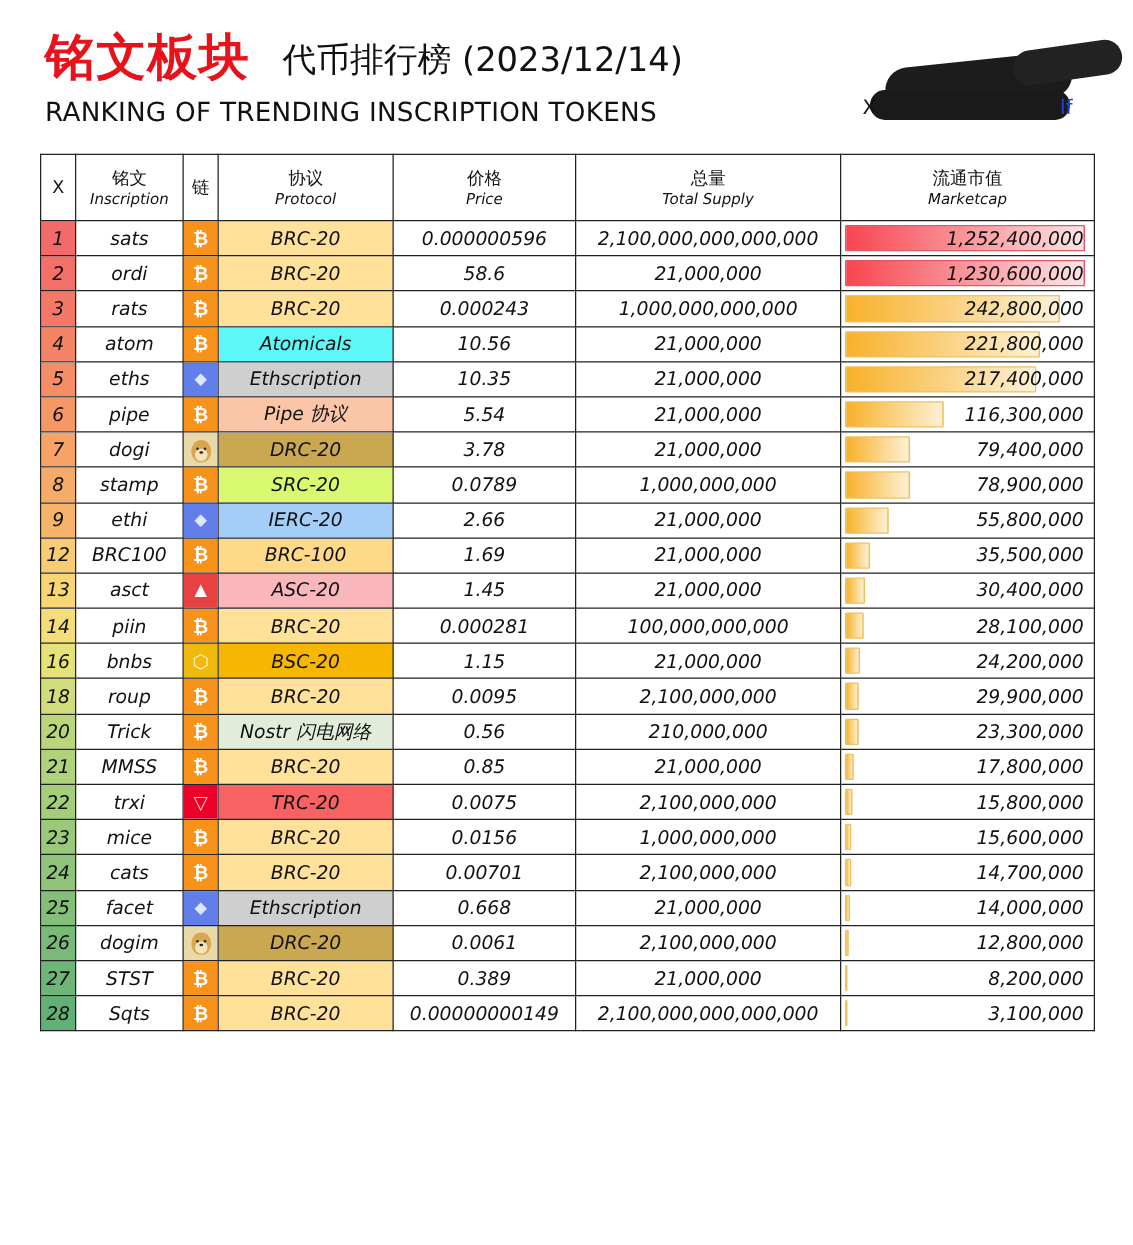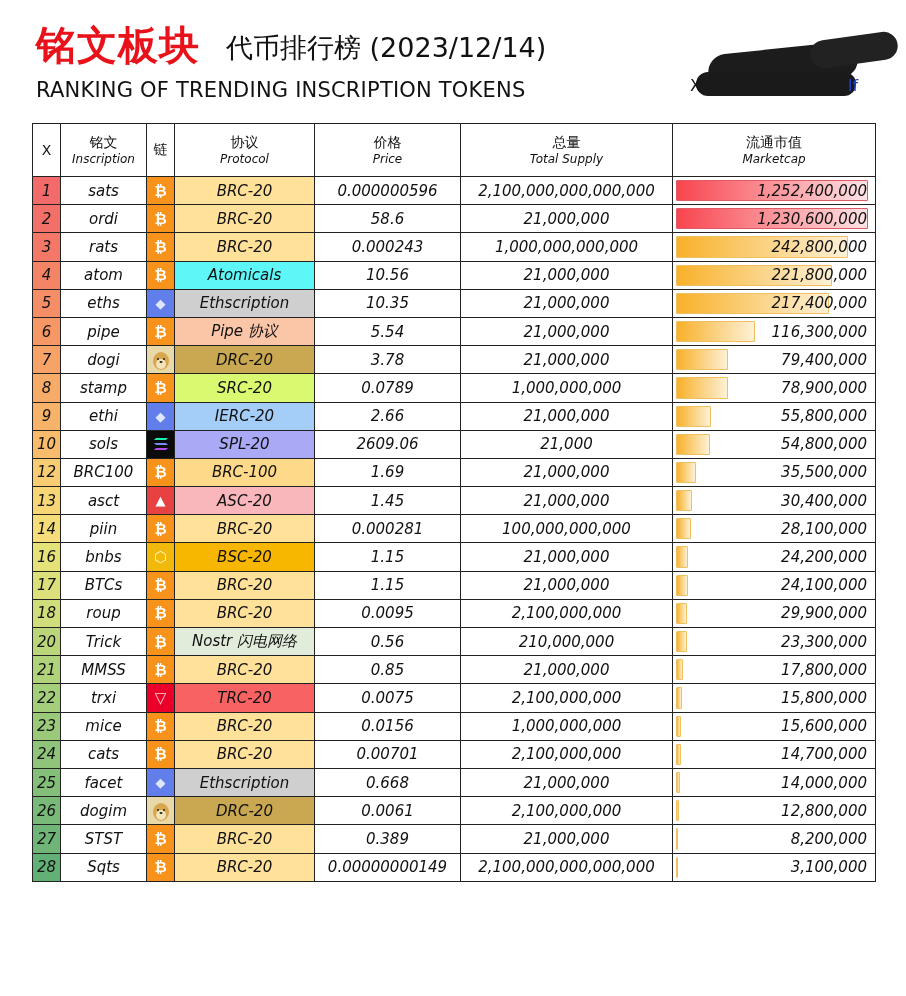--- a/index.html
+++ b/index.html
@@ -223,37 +223,20 @@
         <td>ethi</td>
         <td class="chain">
           <div class="ico" style="background: rgb(98, 126, 234); font-size: 13px; color: rgb(223, 230, 255);">◆</div>
         </td>
         <td style="background:#a4cdf7">IERC-20</td>
         <td>2.66</td>
         <td>21,000,000</td>
         <td class="cap"><div class="bar" style="width:calc(20.232824427480914% - 6px);background:linear-gradient(to right, #f8b12a, #fdf1d6);border-color:#f0c060"></div><span class="val">55,800,000</span></td>
       </tr>
       <tr>
-        <td class="rank" style="background:#f8bc6c">10</td>
-        <td>sols</td>
-        <td class="chain">
-          <div class="ico" style="background: rgb(11, 11, 11);">
-            <svg width="16" height="14" viewBox="0 0 16 14">
-              <path d="M3 1h12l-2 2H1z" fill="#14f1b0"></path>
-              <path d="M1 6h12l2 2H3z" fill="#6f8cf0"></path>
-              <path d="M3 11h12l-2 2H1z" fill="#b04cf0"></path>
-            </svg>
-          </div>
-        </td>
-        <td style="background:#a9a9f5">SPL-20</td>
-        <td>2609.06</td>
-        <td>21,000</td>
-        <td class="cap"><div class="bar" style="width:calc(19.87022900763359% - 6px);background:linear-gradient(to right, #f8b12a, #fdf1d6);border-color:#f0c060"></div><span class="val">54,800,000</span></td>
-      </tr>
-      <tr>
         <td class="rank" style="background:#f8cc72">12</td>
         <td>BRC100</td>
         <td class="chain">
           <div class="ico" style="background: rgb(247, 147, 26);">₿</div>
         </td>
         <td style="background:#ffd98a">BRC-100</td>
         <td>1.69</td>
         <td>21,000,000</td>
         <td class="cap"><div class="bar" style="width:calc(12.872137404580153% - 6px);background:linear-gradient(to right, #f8b12a, #fdf1d6);border-color:#f0c060"></div><span class="val">35,500,000</span></td>
       </tr>
@@ -282,31 +265,20 @@
       <tr>
         <td class="rank" style="background:#e5e27a">16</td>
         <td>bnbs</td>
         <td class="chain">
           <div class="ico" style="background: rgb(240, 185, 11); color: rgb(255, 246, 208);">⬡</div>
         </td>
         <td style="background:#f7b700">BSC-20</td>
         <td>1.15</td>
         <td>21,000,000</td>
         <td class="cap"><div class="bar" style="width:calc(8.774809160305344% - 6px);background:linear-gradient(to right, #f8b12a, #fdf1d6);border-color:#f0c060"></div><span class="val">24,200,000</span></td>
-      </tr>
-      <tr>
-        <td class="rank" style="background:#dbe07a">17</td>
-        <td>BTCs</td>
-        <td class="chain">
-          <div class="ico" style="background: rgb(247, 147, 26);">₿</div>
-        </td>
-        <td style="background:#ffe199">BRC-20</td>
-        <td>1.15</td>
-        <td>21,000,000</td>
-        <td class="cap"><div class="bar" style="width:calc(8.738549618320612% - 6px);background:linear-gradient(to right, #f8b12a, #fdf1d6);border-color:#f0c060"></div><span class="val">24,100,000</span></td>
       </tr>
       <tr>
         <td class="rank" style="background:#d0dd7a">18</td>
         <td>roup</td>
         <td class="chain">
           <div class="ico" style="background: rgb(247, 147, 26);">₿</div>
         </td>
         <td style="background:#ffe199">BRC-20</td>
         <td>0.0095</td>
         <td>2,100,000,000</td>

